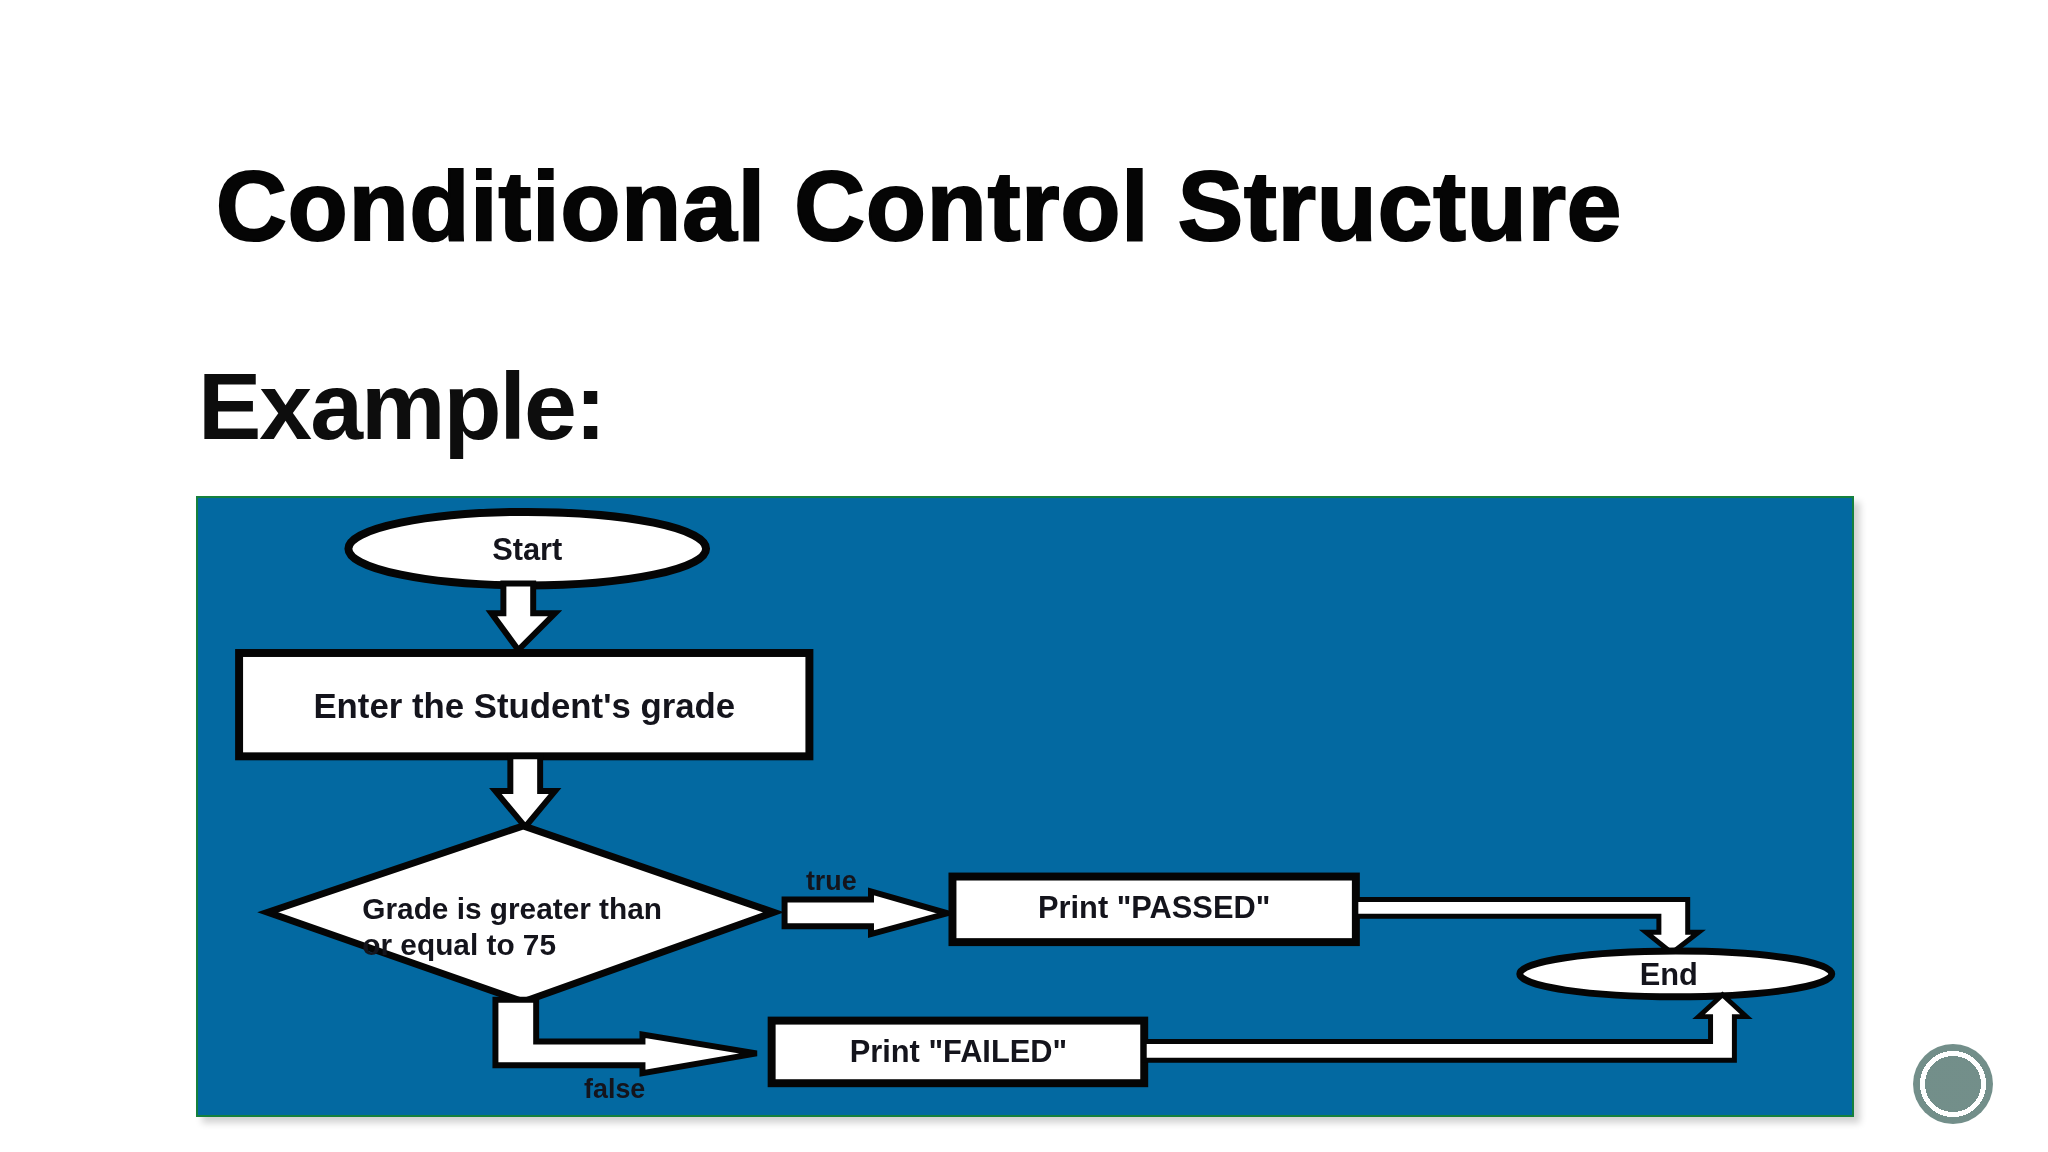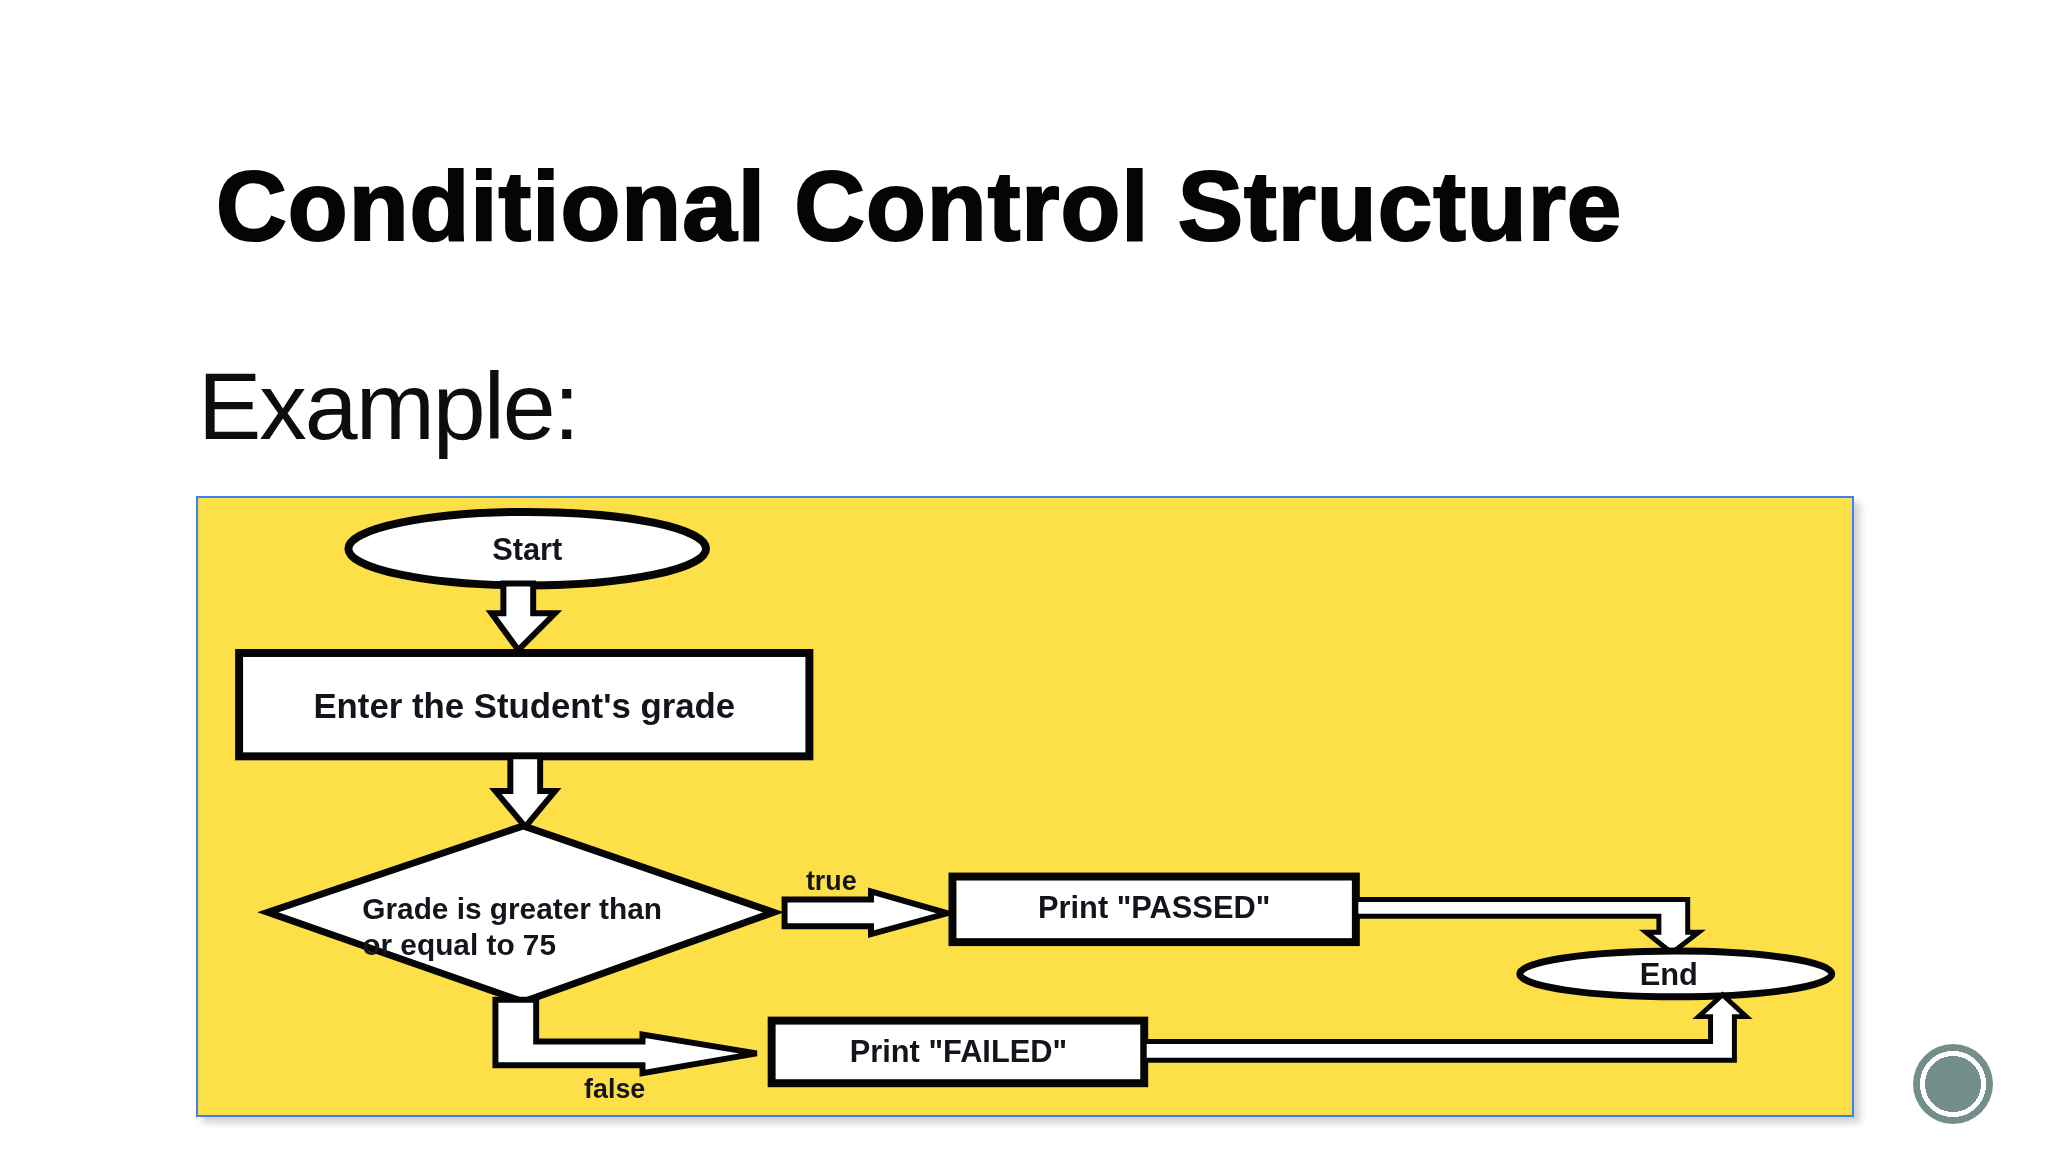--- a/index.html
+++ b/index.html
@@ -9,26 +9,26 @@
   }
   .slide-title{
     position:absolute;left:196px;top:150px;
     font-size:98px;font-weight:900;color:#050505;letter-spacing:1px;
     -webkit-text-stroke:2.2px #050505;
     white-space:nowrap;
     margin-left:20px;
   }
   .slide-subtitle{
     position:absolute;left:198px;top:352px;
-    font-size:95px;font-weight:400;color:#0d0d0d;letter-spacing:-2px;
+    font-size:95px;font-weight:700;color:#0d0d0d;letter-spacing:-2px;
     white-space:nowrap;
   }
   .flow-panel{
     position:absolute;left:196px;top:496px;width:1658px;height:621px;
-    background:#fde047;border:2px solid #3b82f6;box-sizing:border-box;
+    background:#0369a1;border:2px solid #15803d;box-sizing:border-box;
     box-shadow:6px 6px 7px rgba(0,0,0,0.18);
   }
   .flow-panel svg{display:block;width:100%;height:100%;}
   svg .shape{fill:#ffffff;stroke:#050505;}
   svg text{
     font-family:"Liberation Sans",sans-serif;font-weight:bold;fill:#14141c;
   }
   .logo-circle{
     position:absolute;left:1913px;top:1044px;width:80px;height:80px;border-radius:50%;
     background:radial-gradient(circle at 50% 50%, #6d8a85 0 28px, #ffffff 28px 33px, #6d8a85 33px 40px);

